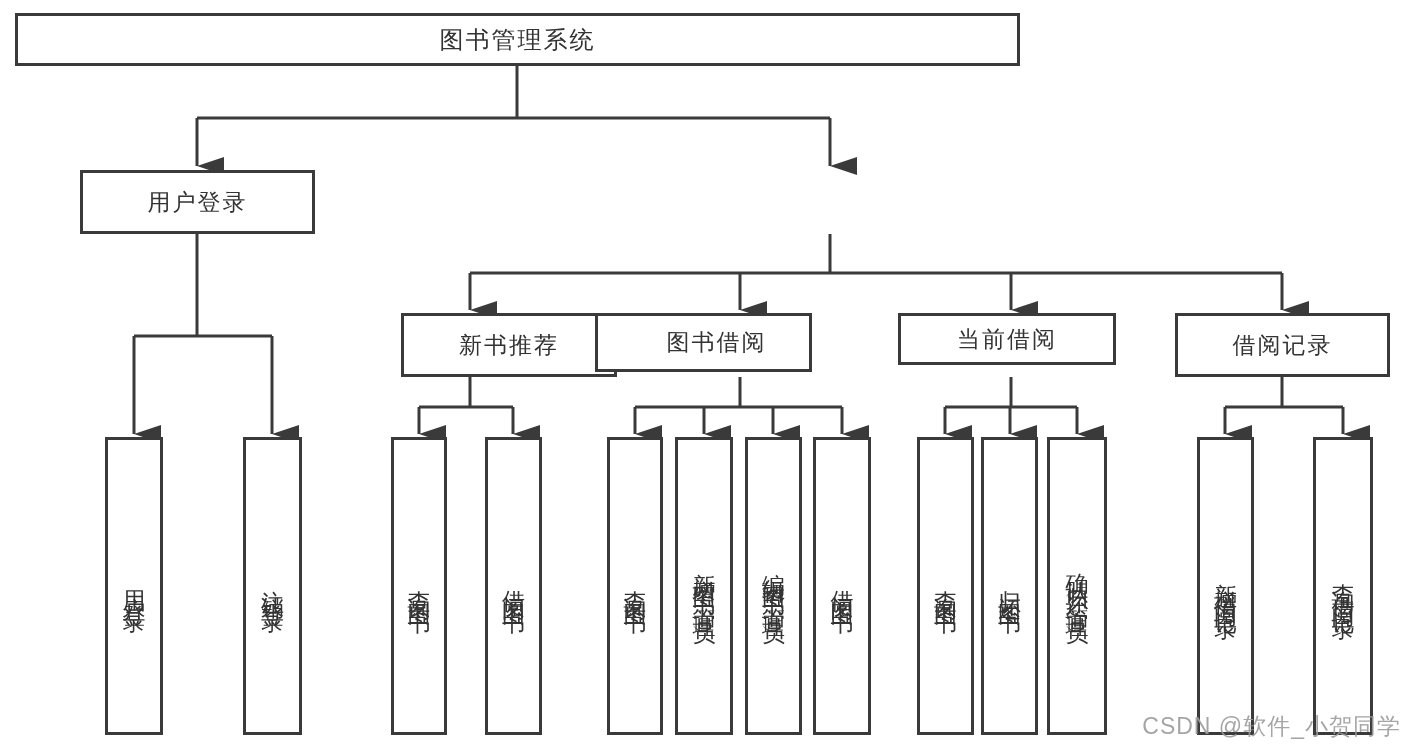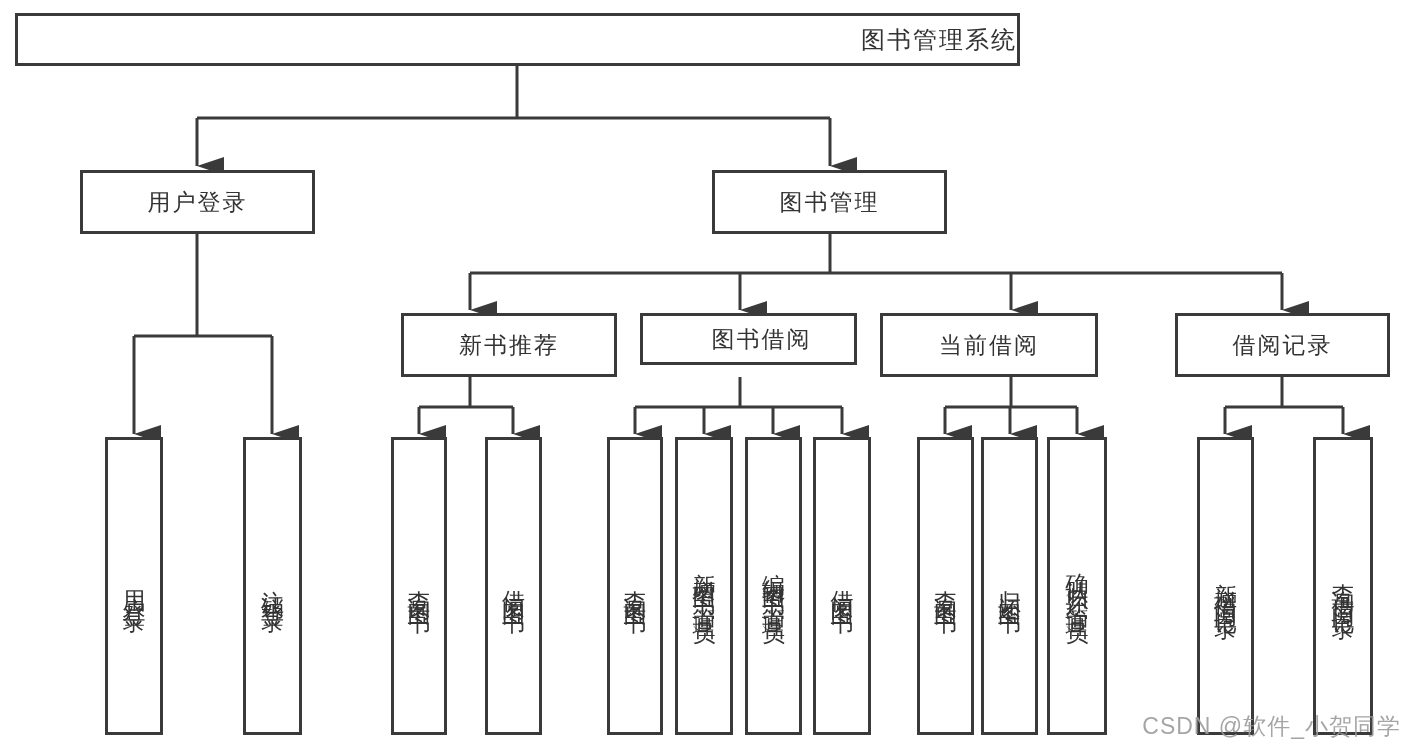--- a/index.html
+++ b/index.html
@@ -98,38 +98,35 @@
     <path d="M842 407 V434" fill="none" stroke="#3a3a3a" stroke-width="3" marker-end="url(#arrow)"></path>
 
     <path d="M945 407 V434" fill="none" stroke="#3a3a3a" stroke-width="3" marker-end="url(#arrow)"></path>
     <path d="M1010 407 V434" fill="none" stroke="#3a3a3a" stroke-width="3" marker-end="url(#arrow)"></path>
     <path d="M1077 407 V434" fill="none" stroke="#3a3a3a" stroke-width="3" marker-end="url(#arrow)"></path>
 
     <path d="M1225 407 V434" fill="none" stroke="#3a3a3a" stroke-width="3" marker-end="url(#arrow)"></path>
     <path d="M1343 407 V434" fill="none" stroke="#3a3a3a" stroke-width="3" marker-end="url(#arrow)"></path>
   </svg>
 
-  <div class="node root-box" style="left:15px; top:13px; width:1005px; height:53px;justify-content:flex-end;">
+  <div class="node root-box" style="left:15px; top:13px; width:1005px; height:53px;">
     <span>图书管理系统</span>
   </div>
 
   <div class="node hbox" style="left:80px; top:170px; width:235px; height:64px;">
     <span>用户登录</span>
   </div>
-  <div class="node hbox" style="left:712px; top:170px; width:235px; height:64px;">
-    <span>图书管理</span>
-  </div>
 
   <div class="node hbox" style="left:362px; top:313px; width:216px; height:64px;margin-left:39px;">
     <span>新书推荐</span>
   </div>
-  <div class="node hbox" style="left:640px; top:313px; width:217px; height:52px;padding-left:26px;">
+  <div class="node hbox" style="left:595px; top:313px; width:217px; height:59px;padding-left:26px;">
     <span>图书借阅</span>
   </div>
-  <div class="node hbox" style="left:880px; top:313px; width:218px; height:64px;">
+  <div class="node hbox" style="left:898px; top:313px; width:218px; height:52px;">
     <span>当前借阅</span>
   </div>
   <div class="node hbox" style="left:1175px; top:313px; width:215px; height:64px;">
     <span>借阅记录</span>
   </div>
 
   <div class="node vbox" style="left:105px; top:437px; width:58px; height:298px;">
     <span class="vtext">用户登录</span>
   </div>
   <div class="node vbox" style="left:243px; top:437px; width:59px; height:298px;">

